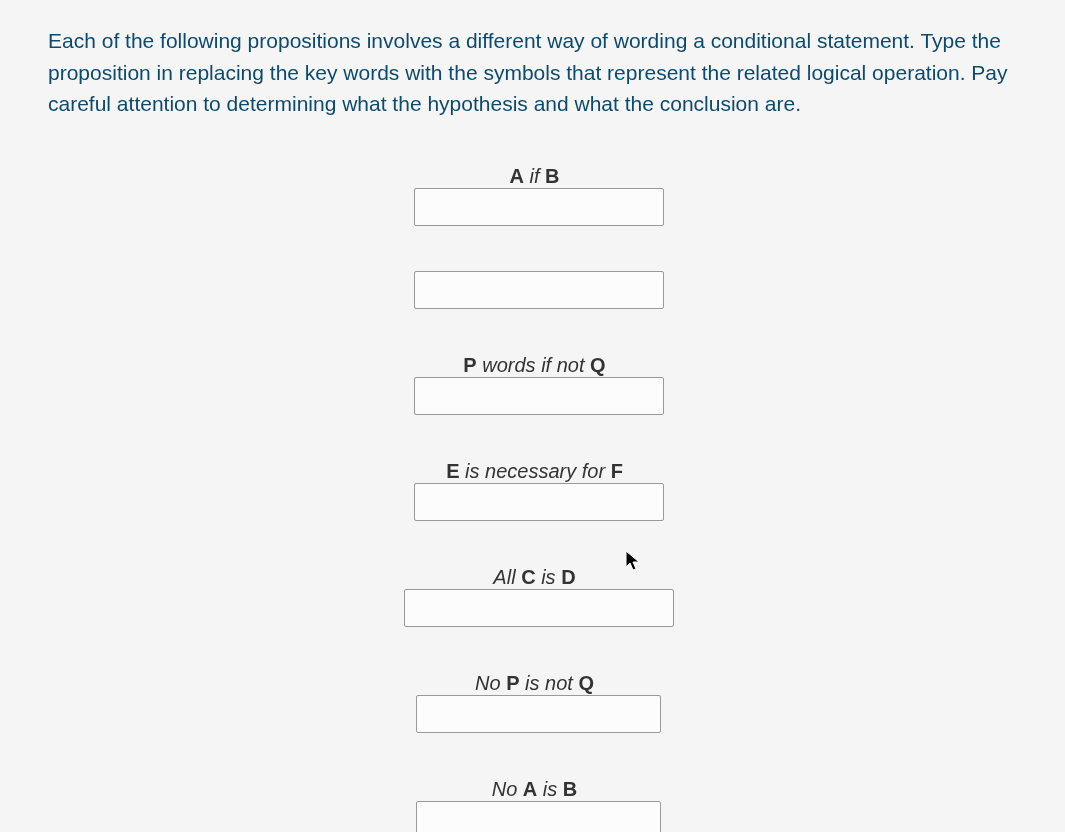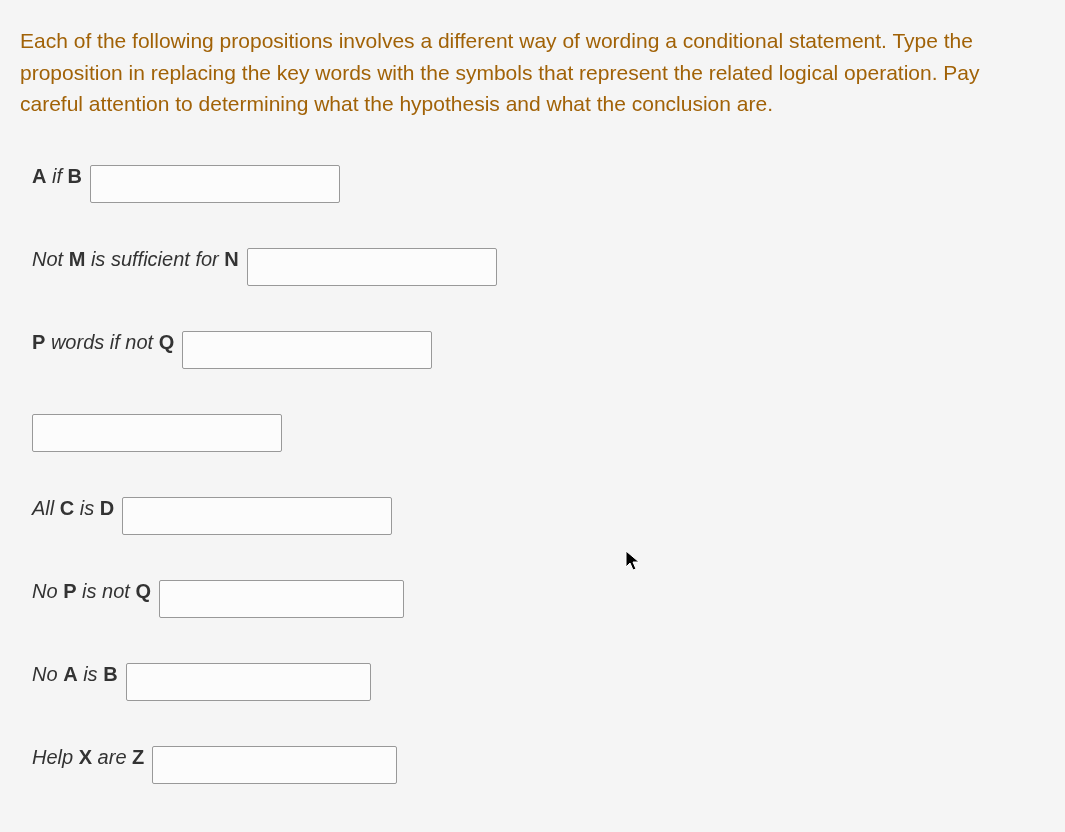--- a/index.html
+++ b/index.html
@@ -13,29 +13,31 @@
       width: 1065px;
       height: 832px;
       padding: 25px 20px 0 20px;
       color: #222;
       overflow: hidden;
       position: relative;
     }
     .instructions {
       font-size: 21px;
       line-height: 1.5;
-      color: #a16207;
+      color: #0c4a6e;
       margin-bottom: 45px;
       max-width: 990px;
+      margin-left: 28px;
     }
     .question-row {
       display: flex;
-      align-items: flex-start;
+      align-items: center;
       margin-bottom: 45px;
       padding-left: 12px;
+      flex-direction: column;
     }
     .question-label {
       font-size: 20px;
       font-style: italic;
       color: #333;
       margin-right: 8px;
       white-space: nowrap;
     }
     .question-label .bold {
       font-weight: bold;
@@ -88,34 +90,34 @@
 <div class="instructions">Each of the following propositions involves a different way of wording a conditional statement. Type the proposition in replacing the key words with the symbols that represent the related logical operation. Pay careful attention to determining what the hypothesis and what the conclusion are.</div>
 
 <div class="question-row">
   <span class="question-label">
     <span class="bold">A</span><span> if </span><span class="bold">B</span>
   </span>
   <input type="text" class="answer-input" value="" style="">
 </div>
 
 <div class="question-row">
-  <span class="question-label">
-    <span>Not </span><span class="bold">M</span><span> is sufficient for </span><span class="bold">N</span>
-  </span>
   <input type="text" class="answer-input" value="" style="">
 </div>
 
 <div class="question-row">
   <span class="question-label">
     <span class="bold">P</span><span> words if not </span><span class="bold">Q</span>
   </span>
   <input type="text" class="answer-input" value="" style="">
 </div>
 
 <div class="question-row">
+  <span class="question-label">
+    <span class="bold">E</span><span> is necessary for </span><span class="bold">F</span>
+  </span>
   <input type="text" class="answer-input" value="" style="">
 </div>
 
 <div class="question-row">
   <span class="question-label">
     <span>All </span><span class="bold">C</span><span> is </span><span class="bold">D</span>
   </span>
   <input type="text" class="answer-input" style="width: 270px;" value="">
 </div>
 

